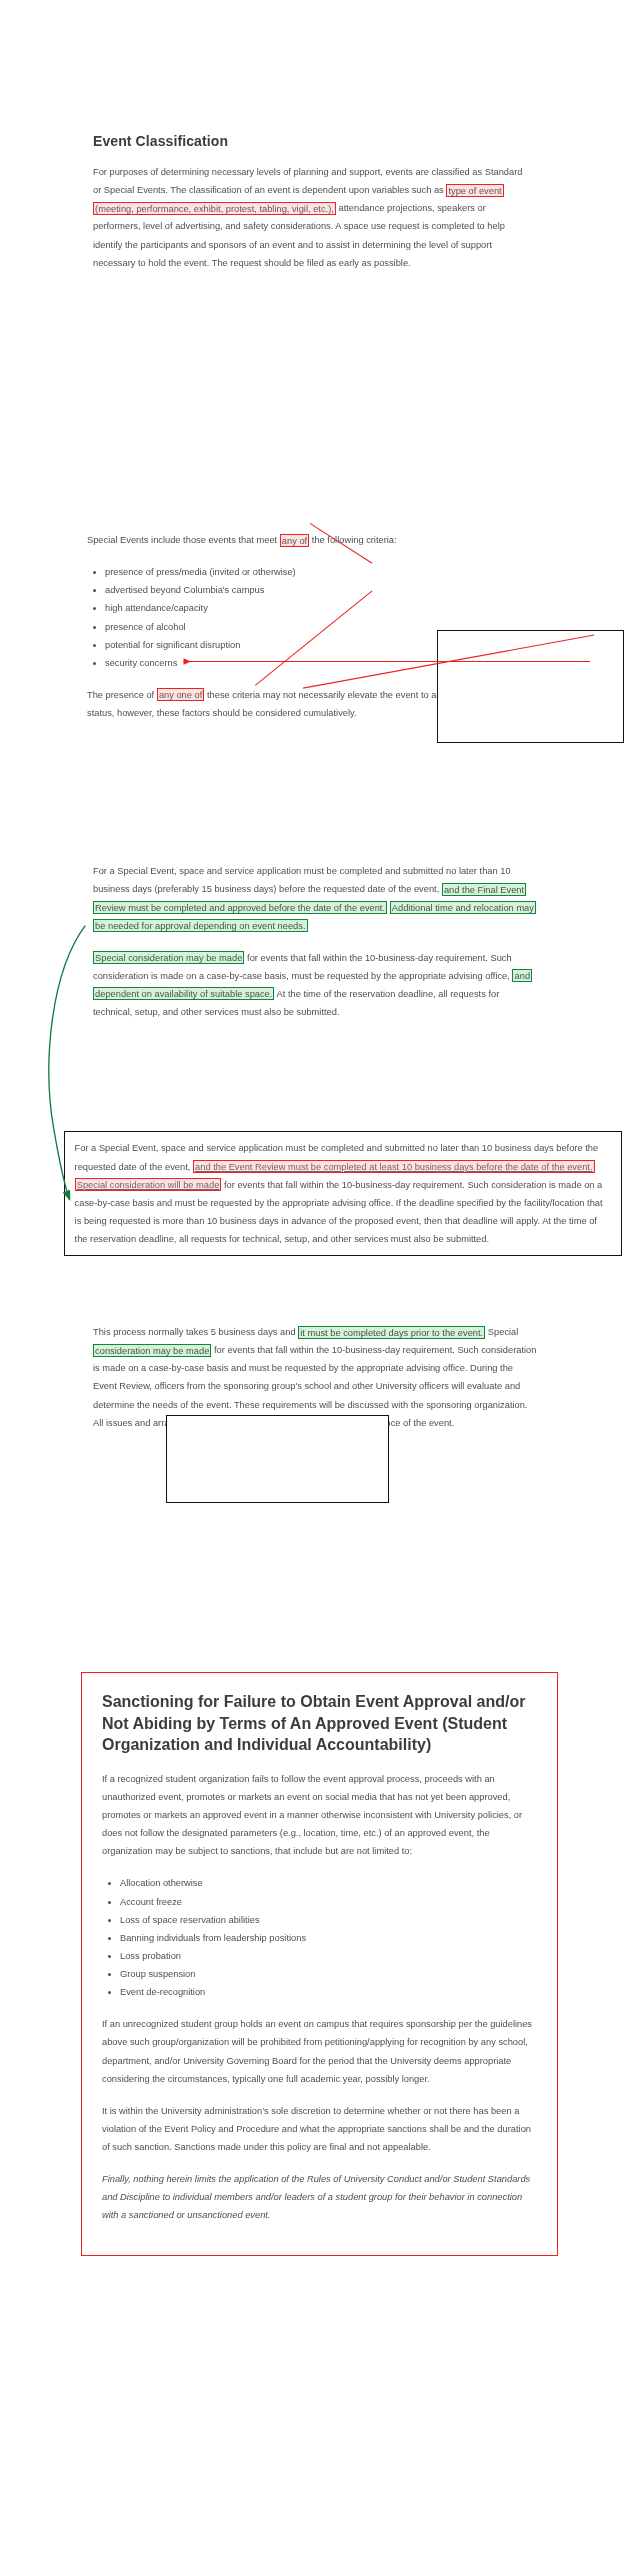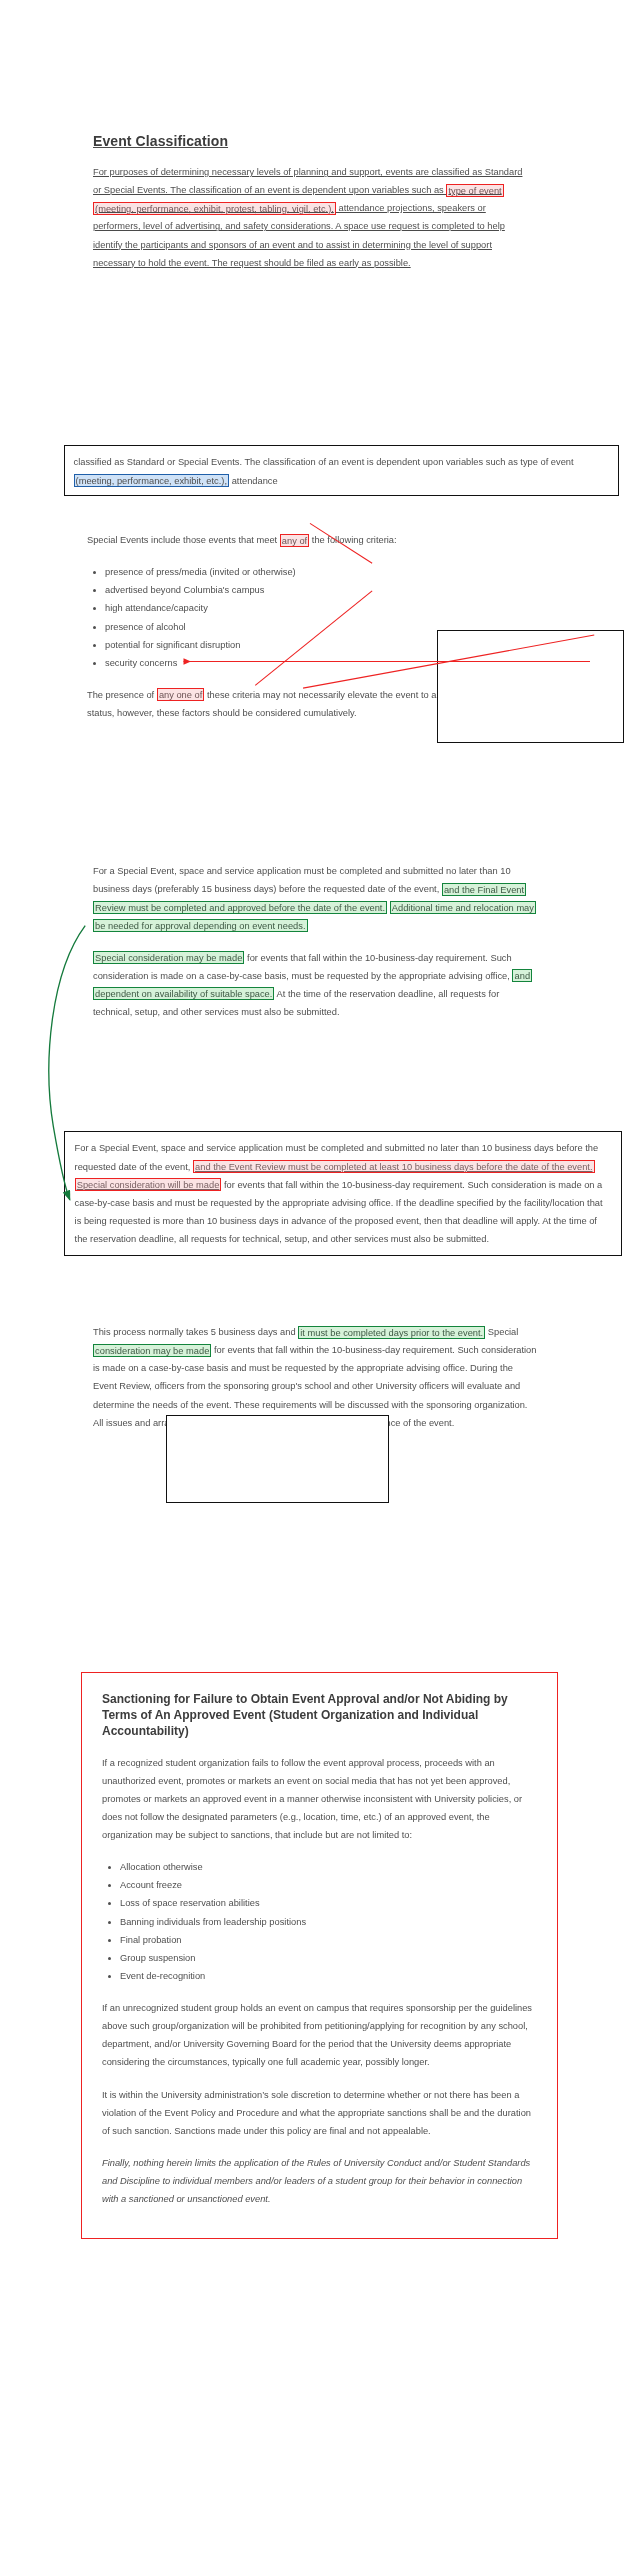--- a/index.html
+++ b/index.html
@@ -17,21 +17,21 @@
 
   
   .h2 {
     font-size:14px;
     font-weight:bold;
     color:#3c3c3c;
     letter-spacing:0.1px;
     margin:0 0 14px 0;
   }
   .h3 {
-    font-size:12px;
+    font-size:16px;
     font-weight:bold;
     color:#3c3c3c;
     line-height:1.35;
     margin:0 0 14px 0;
   }
   p.body {
     font-size:9.3px;
     line-height:1.95;
     color:#4f4f4f;
     margin:0 0 14px 0;
@@ -70,21 +70,21 @@
     padding:0.5px 1.1px;
     box-decoration-break:clone;
     -webkit-box-decoration-break:clone;
     color:#3f5a45;
   }
 
   
   .blk { position:absolute; }
 
   
-  #sec-classification { left:93px; top:133px; width:436px;text-decoration:underline; }
+  #sec-classification { left:93px; top:133px; width:436px; }
 
   
   #callout-quote-1 {
     left:64px; top:445px; width:555px;
     border:1.6px solid #111;
     background:#ffffff;
     padding:7.4px 8.5px 5.3px 8.5px;
   }
   #callout-quote-1 p {
     font-size:9.3px; line-height:1.95; color:#4f4f4f; margin:0;
@@ -145,23 +145,20 @@
 </head>
 <body>
 
 <div class="page">
 
   <section class="blk" id="sec-classification">
     <h2 class="h2">Event Classification</h2>
     <p class="body"><span>For purposes of determining necessary levels of planning and support, events are classified as Standard or Special Events. The classification of an event is dependent upon variables such as </span><span class="hl-red">type of event (meeting, performance, exhibit, protest, tabling, vigil, etc.),</span><span> attendance projections, speakers or performers, level of advertising, and safety considerations. A space use request is completed to help identify the participants and sponsors of an event and to assist in determining the level of support necessary to hold the event. The request should be filed as early as possible.</span></p>
   </section>
 
-  <div class="blk" id="callout-quote-1">
-    <p><span>classified as Standard or Special Events. The classification of an event is dependent upon variables such as type of event </span><span class="hl-blue">(meeting, performance, exhibit, etc.),</span><span> attendance</span></p>
-  </div>
 
   <section class="blk" id="sec-criteria">
     <p class="body"><span>Special Events include those events that meet </span><span class="hl-red">any of</span><span> the following criteria:</span></p>
     <ul class="body">
       <li>presence of press/media (invited or otherwise)</li>
       <li>advertised beyond Columbia's campus</li>
       <li>high attendance/capacity</li>
       <li>presence of alcohol</li>
       <li>potential for significant disruption</li>
       <li>security concerns</li>
@@ -187,21 +184,21 @@
   <div class="blk" id="mask-box-2"></div>
 
   <section class="blk" id="sec-sanctioning">
     <h3 class="h3">Sanctioning for Failure to Obtain Event Approval and/or Not Abiding by Terms of An Approved Event (Student Organization and Individual Accountability)</h3>
     <p class="body">If a recognized student organization fails to follow the event approval process, proceeds with an unauthorized event, promotes or markets an event on social media that has not yet been approved, promotes or markets an approved event in a manner otherwise inconsistent with University policies, or does not follow the designated parameters (e.g., location, time, etc.) of an approved event, the organization may be subject to sanctions, that include but are not limited to:</p>
     <ul class="body">
       <li>Allocation otherwise</li>
       <li>Account freeze</li>
       <li>Loss of space reservation abilities</li>
       <li>Banning individuals from leadership positions</li>
-      <li>Final probation</li>
+      <li>Loss probation</li>
       <li>Group suspension</li>
       <li>Event de-recognition</li>
     </ul>
     <p class="body">If an unrecognized student group holds an event on campus that requires sponsorship per the guidelines above such group/organization will be prohibited from petitioning/applying for recognition by any school, department, and/or University Governing Board for the period that the University deems appropriate considering the circumstances, typically one full academic year, possibly longer.</p>
     <p class="body">It is within the University administration’s sole discretion to determine whether or not there has been a violation of the Event Policy and Procedure and what the appropriate sanctions shall be and the duration of such sanction. Sanctions made under this policy are final and not appealable.</p>
     <p class="body"><em class="ital">Finally, nothing herein limits the application of the Rules of University Conduct and/or Student Standards and Discipline to individual members and/or leaders of a student group for their behavior in connection with a sanctioned or unsanctioned event.</em></p>
   </section>
 
   <svg id="annot-layer" viewBox="0 0 1200 4848">
     <defs>

